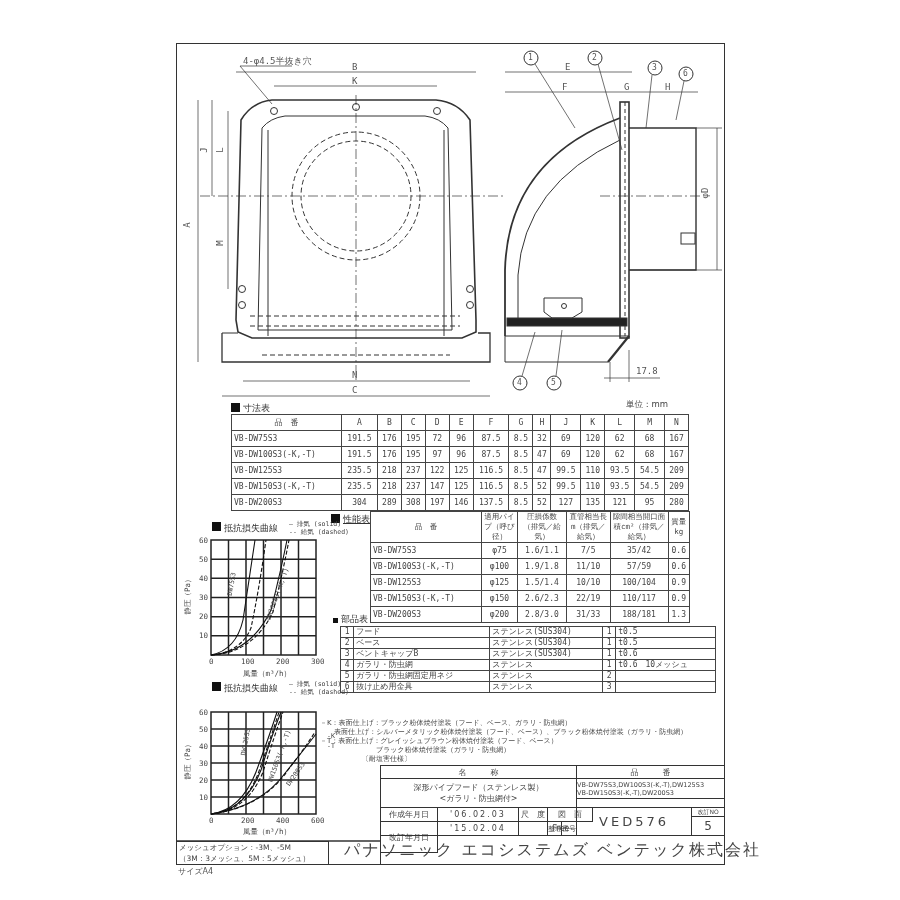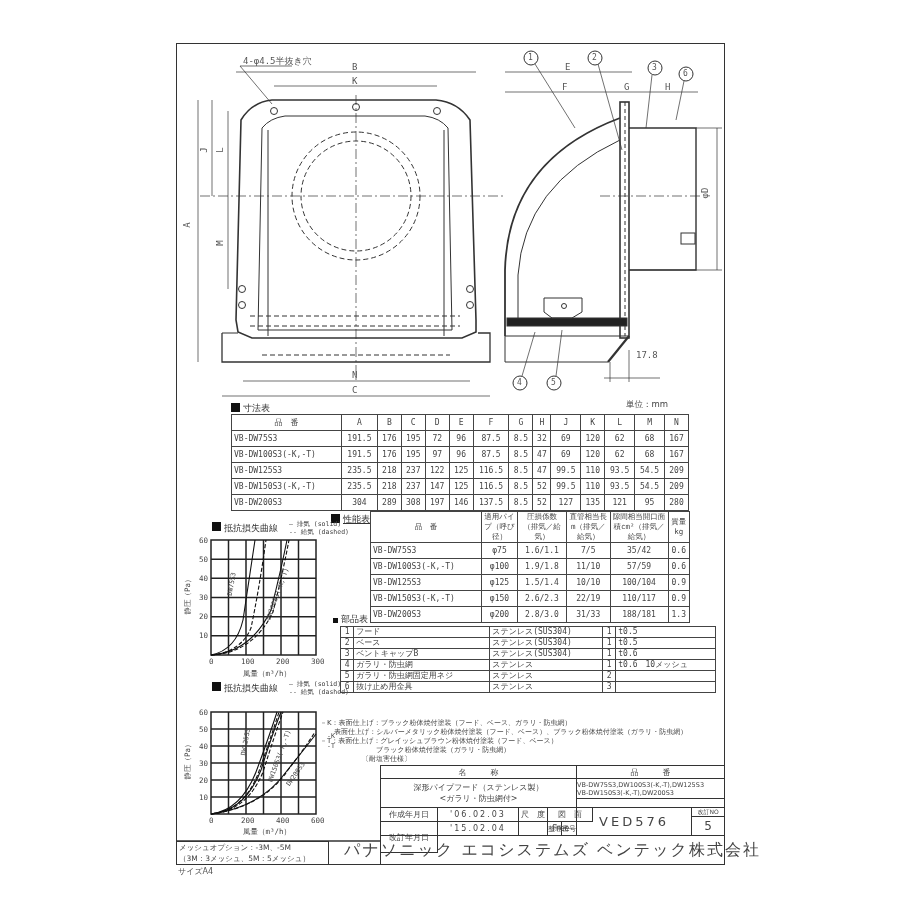--- a/index.html
+++ b/index.html
@@ -175,21 +175,21 @@
 <span class="lbl" style="left:352px;top:385px;">C</span>
 <span class="lbl" style="left:184px;top:220px;transform:rotate(-90deg);">A</span>
 <span class="lbl" style="left:201px;top:145px;transform:rotate(-90deg);">J</span>
 <span class="lbl" style="left:217px;top:145px;transform:rotate(-90deg);">L</span>
 <span class="lbl" style="left:217px;top:238px;transform:rotate(-90deg);">M</span>
 <span class="lbl" style="left:565px;top:62px;">E</span>
 <span class="lbl" style="left:562px;top:82px;">F</span>
 <span class="lbl" style="left:624px;top:82px;">G</span>
 <span class="lbl" style="left:665px;top:82px;">H</span>
 <span class="lbl" style="left:700px;top:188px;transform:rotate(-90deg);">φD</span>
-<span class="lbl" style="left:636px;top:350px;">17.8</span>
+<span class="lbl" style="left:636px;top:366px;">17.8</span>
 <span class="lbl" style="left:528px;top:53px;font-size:8px;">1</span>
 <span class="lbl" style="left:592px;top:53px;font-size:8px;">2</span>
 <span class="lbl" style="left:652px;top:63px;font-size:8px;">3</span>
 <span class="lbl" style="left:683px;top:69px;font-size:8px;">6</span>
 <span class="lbl" style="left:517px;top:378px;font-size:8px;">4</span>
 <span class="lbl" style="left:551px;top:378px;font-size:8px;">5</span>
 <span class="unit">単位：mm</span>
 
 <div class="sec-title" style="left:231px;top:402px;"><span class="sq"></span><span>寸法表</span></div>
 <table class="dim">

